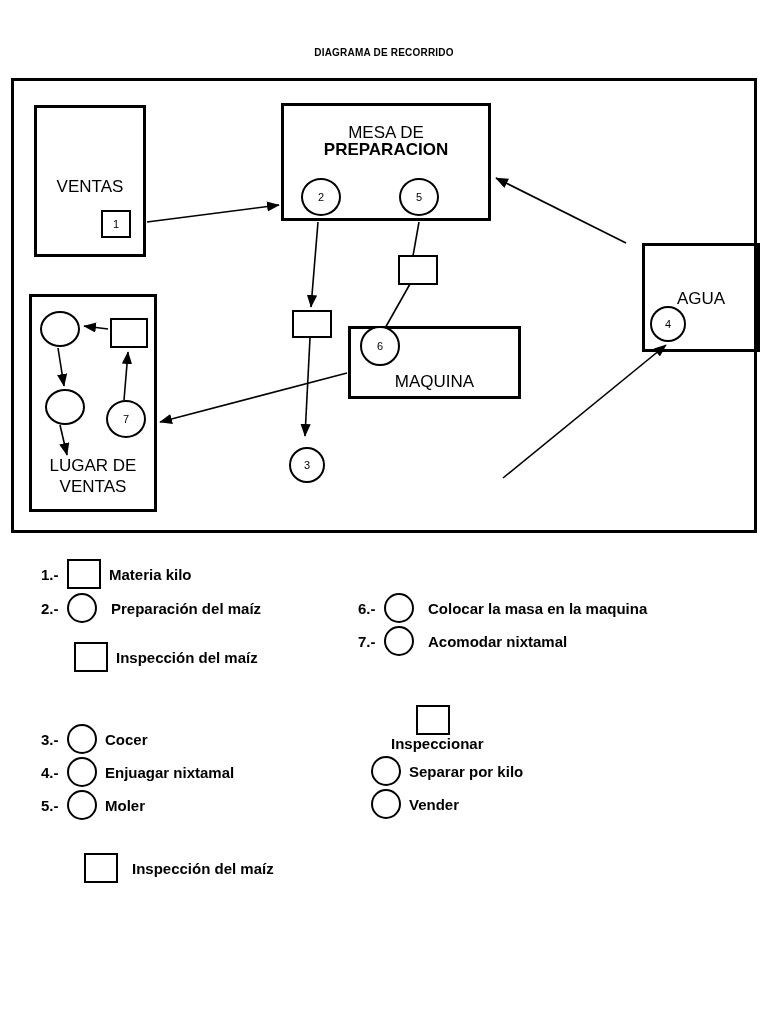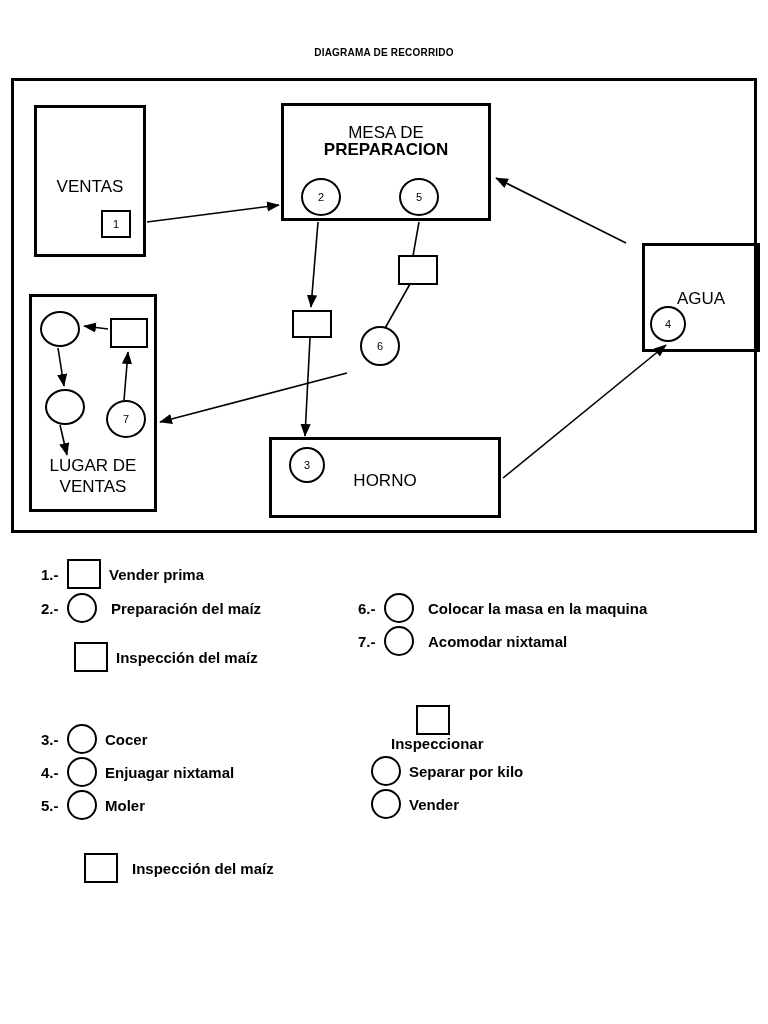--- a/index.html
+++ b/index.html
@@ -162,25 +162,25 @@
   <div class="op-circle" style="left:399px; top:178px; width:40px; height:38px;">5</div>
 
   <div class="insp-square" style="left:398px; top:255px; width:40px; height:30px;"></div>
   <div class="insp-square" style="left:292px; top:310px; width:40px; height:28px;"></div>
 
   <div class="area" style="left:627px; top:243px; width:118px; height:109px;margin-left:15px;">
     <div class="area-label" style="top:42px;">AGUA</div>
   </div>
   <div class="op-circle" style="left:650px; top:306px; width:36px; height:36px;">4</div>
 
+  <div class="area" style="left:348px; top:326px; width:173px; height:73px;">
+    <div class="area-label" style="top:42px;">MAQUINA</div>
+  </div>
   <div class="op-circle" style="left:360px; top:326px; width:40px; height:40px;">6</div>
 
-  <div class="area" style="left:269px; top:437px; width:232px; height:81px;">
-    <div class="area-label" style="top:30px; text-align:center;">HORNO</div>
-  </div>
   <div class="op-circle" style="left:289px; top:447px; width:36px; height:36px;">3</div>
 
   <div class="area" style="left:29px; top:294px; width:128px; height:218px;">
     <div class="area-label" style="top:158px;">LUGAR DE</div>
     <div class="area-label" style="top:179px;">VENTAS</div>
   </div>
   <div class="op-circle" style="left:40px; top:311px; width:40px; height:36px;"></div>
   <div class="op-circle" style="left:45px; top:389px; width:40px; height:36px;"></div>
   <div class="insp-square" style="left:110px; top:318px; width:38px; height:30px;"></div>
   <div class="op-circle" style="left:106px; top:400px; width:40px; height:38px;">7</div>
@@ -215,21 +215,21 @@
     <line x1="58" y1="348" x2="64" y2="386" stroke="#000" stroke-width="1.6" marker-end="url(#ah)"></line>
 
     <line x1="60" y1="425" x2="67" y2="455" stroke="#000" stroke-width="1.6" marker-end="url(#ah)"></line>
   </svg>
 
   <div class="legend">
 
     <div class="leg-row" style="left:41px; top:14px;">
       <span class="leg-num">1.-</span>
       <span class="leg-sq"></span>
-      <span class="leg-text">Vender prima</span>
+      <span class="leg-text">Materia kilo</span>
     </div>
 
     <div class="leg-row" style="left:41px; top:48px;">
       <span class="leg-num">2.-</span>
       <span class="leg-ci"></span>
       <span class="leg-text tight">Preparación del maíz</span>
     </div>
 
     <div class="leg-row" style="left:74px; top:97px;">
       <span class="leg-num blank" style="width:0;"></span>

